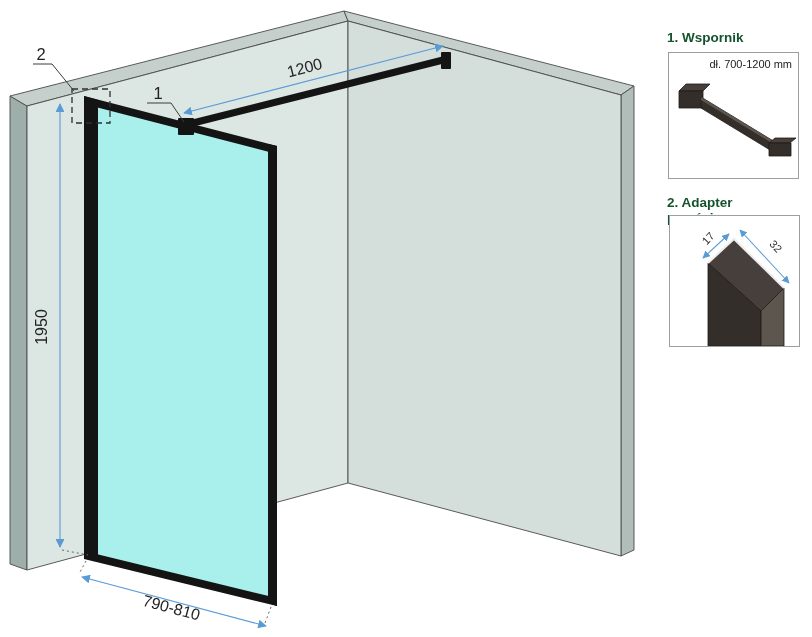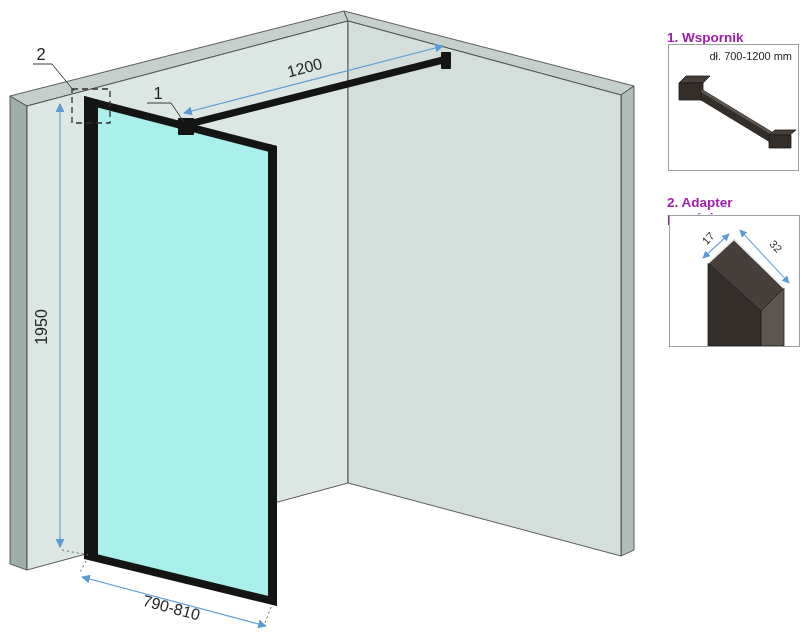--- a/index.html
+++ b/index.html
@@ -8,21 +8,21 @@
   svg{display:block;}
   .wallline{stroke:#4a4a4a;stroke-width:.9;stroke-linejoin:round;}
   .dim{stroke:#5b9bd5;stroke-width:1.1;fill:none;}
   .dotted{stroke:#666;stroke-width:1;stroke-dasharray:2 3;fill:none;}
   .dashedbox{fill:none;stroke:#2f2f2f;stroke-width:1.3;stroke-dasharray:6 4;}
   .leader{stroke:#3c3c3c;stroke-width:1;fill:none;}
   .lab{font-family:"Liberation Sans",sans-serif;font-size:16.5px;fill:#1f1f1f;}
   .dimtext{font-family:"Liberation Sans",sans-serif;font-size:16px;fill:#242424;}
   .smalldim{font-family:"Liberation Sans",sans-serif;font-size:11px;fill:#333;}
   .hwline{stroke:#1f1a17;stroke-width:.8;stroke-linejoin:round;}
-  .panel-title{position:absolute;font-size:13.5px;font-weight:bold;color:#a21caf;}
+  .panel-title{position:absolute;font-size:13.5px;font-weight:bold;color:#14532d;}
   .detail-box{position:absolute;background:#fff;border:1px solid #9aa0a0;}
   .len-note{position:absolute;top:5px;right:6px;font-size:11px;color:#222;}
 </style>
 </head>
 <body>
 
 <div class="stage">
 
   <svg class="main" width="660" height="637" viewBox="0 0 660 637">
     <defs>
@@ -63,21 +63,21 @@
 
     <line class="dotted" x1="62" y1="550" x2="88" y2="555"></line>
     <line class="dotted" x1="86" y1="561" x2="79" y2="574"></line>
     <line class="dotted" x1="271" y1="607" x2="265" y2="623"></line>
     <line class="dim" x1="82" y1="577" x2="266" y2="626" marker-start="url(#arr)" marker-end="url(#arr)"></line>
     <text class="dimtext" transform="translate(170,613) rotate(15)" text-anchor="middle">790-810</text>
   </svg>
 
   <div class="panel-title" style="left:667px;top:30px;">1. Wspornik</div>
 
-  <div class="detail-box" style="left:668px;top:44px;width:129px;height:125px;">
+  <div class="detail-box" style="left:668px;top:52px;width:129px;height:125px;">
     <div class="len-note">dł. 700-1200 mm</div>
     <svg width="129" height="125" viewBox="0 0 129 125">
       <polygon class="hwline" points="10,38 17,31 41,31 34,38" fill="#473f3b"></polygon>
       <rect class="hwline" x="10" y="38" width="24" height="17" fill="#342e2b"></rect>
       <polygon class="hwline" points="32,44 106,89 106,100 32,55" fill="#342e2b"></polygon>
       <polygon points="32,44 106,89 106,92 32,47" fill="#5c564f"></polygon>
       <polygon class="hwline" points="100,90 106,85 127,85 121,90" fill="#473f3b"></polygon>
       <rect class="hwline" x="100" y="90" width="22" height="13" fill="#342e2b"></rect>
     </svg>
   </div>

